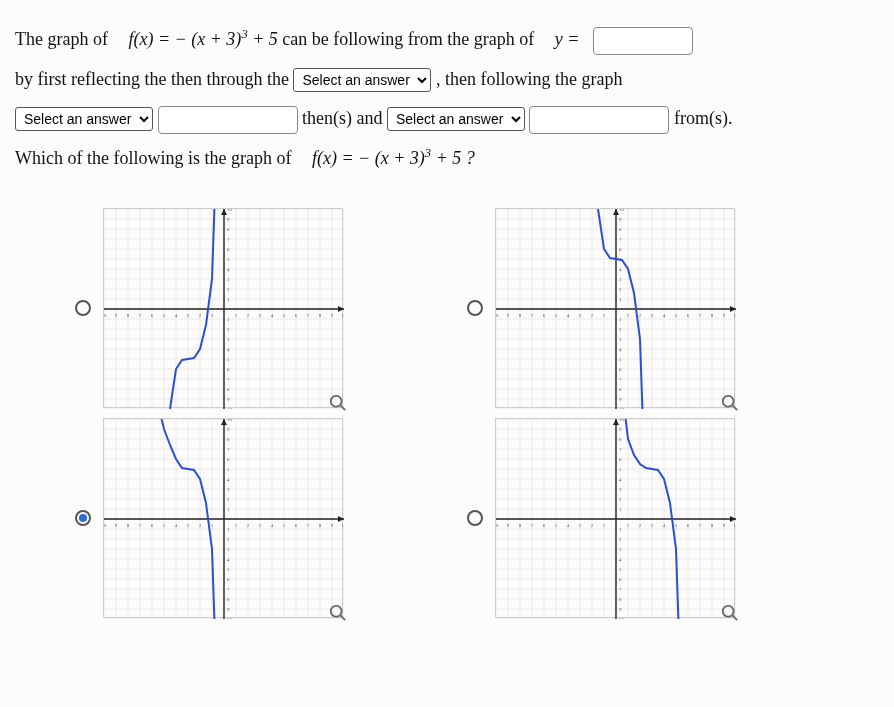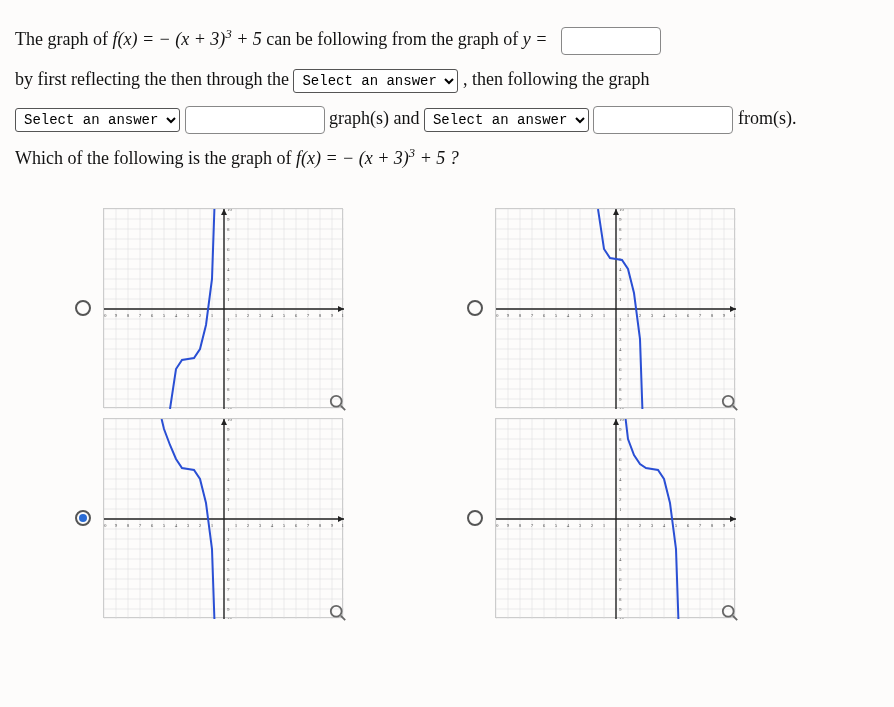--- a/index.html
+++ b/index.html
@@ -11,39 +11,40 @@
       width: 894px;
       color: #111;
     }
     .problem-text {
       line-height: 2.2;
       margin-bottom: 20px;
     }
     .math {
       font-style: italic;
       font-family: 'Times New Roman', serif;
+      margin-left: 16px;
     }
     .text-input {
       display: inline-block;
       border: 1px solid #888;
       border-radius: 4px;
       height: 28px;
       vertical-align: middle;
       background: white;
       padding: 0 4px;
     }
     .text-input.long { width: 100px; }
     .text-input.med { width: 140px; }
     select {
       border: 1px solid #555;
       border-radius: 3px;
       font-size: 14px;
       padding: 2px 4px;
       background: white;
-      font-family: Liberation Mono, monospace;
+      font-family: Liberation Sans, sans-serif;
     }
     .graphs-container {
       display: grid;
       grid-template-columns: 1fr 1fr;
       gap: 10px 40px;
       padding: 10px 60px;
     }
     .graph-option {
       display: flex;
       align-items: center;
@@ -104,21 +105,21 @@
       <option>Select an answer</option>
     </select>
     <span>, then following the graph</span>
   </span>
 
   <span class="line">
     <select>
       <option>Select an answer</option>
     </select>
     <span class="text-input med"></span>
-    <span> graph(s) and </span>
+    <span> then(s) and </span>
     <select>
       <option>Select an answer</option>
     </select>
     <span class="text-input med"></span>
     <span> from(s).</span>
   </span>
 
   <span class="line">
     <span>Which of the following is the graph of </span>
     <span class="math">

